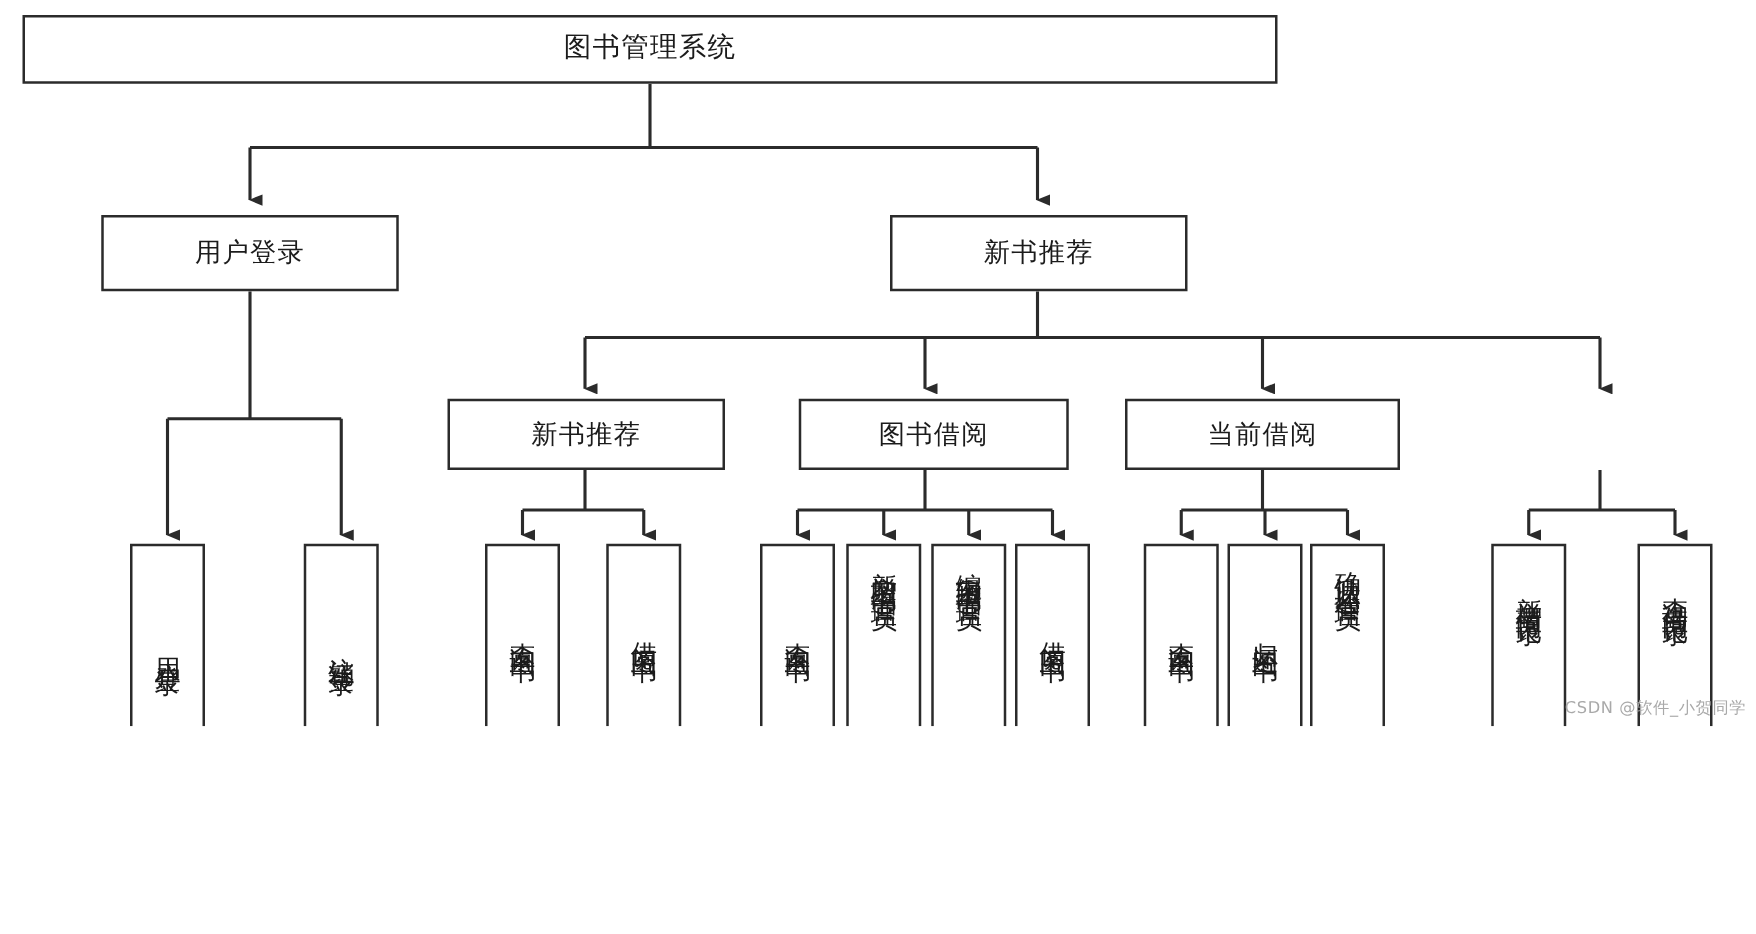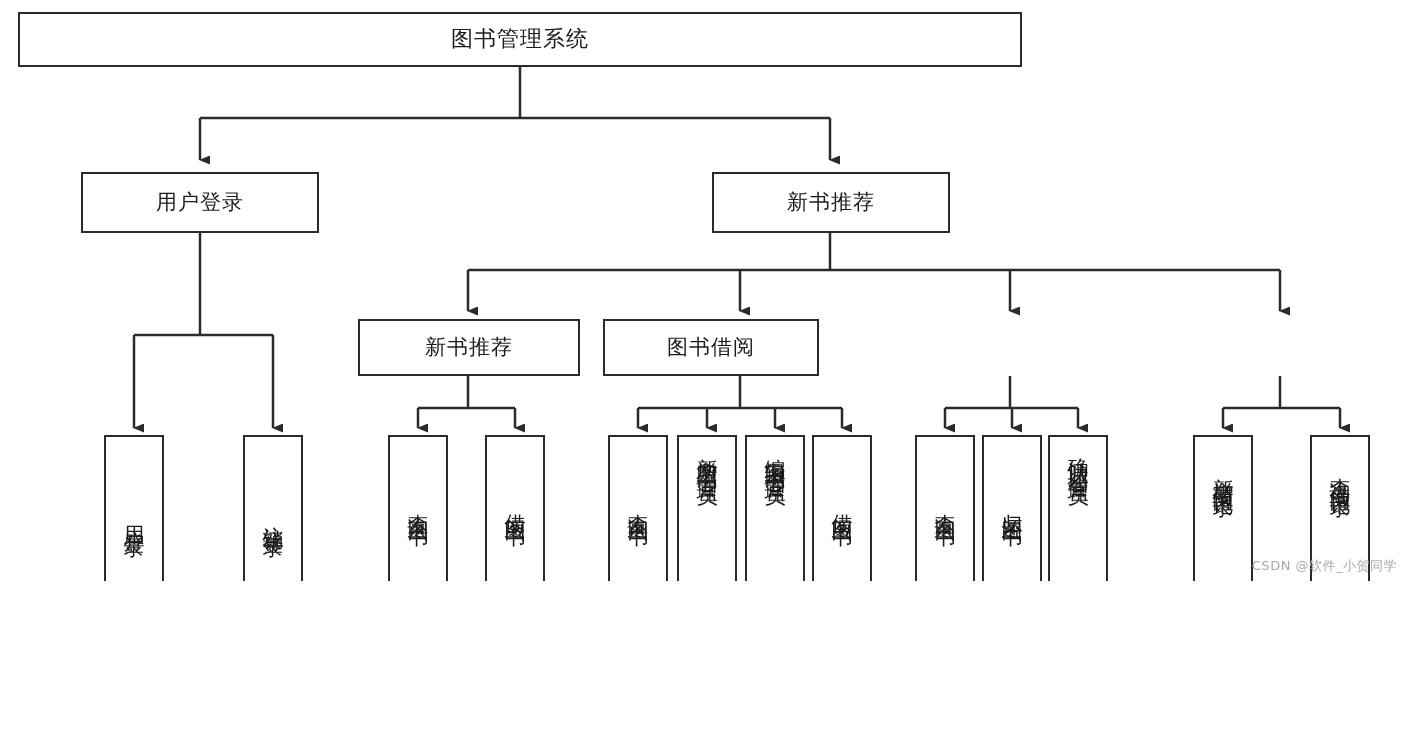--- a/index.html
+++ b/index.html
@@ -131,22 +131,25 @@
   <div class="node node-h" style="left:81px; top:172px; width:238px; height:61px;">
     <span class="node-label">用户登录</span>
   </div>
   <div class="node node-h" style="left:712px; top:172px; width:238px; height:61px;">
     <span class="node-label">新书推荐</span>
   </div>
 
   <div class="node node-h" style="left:358px; top:319px; width:222px; height:57px;">
     <span class="node-label">新书推荐</span>
   </div>
-  <div class="node node-h" style="left:603px; top:319px; width:216px; height:57px;">
+  <div class="node node-h" style="left:639px; top:319px; width:216px; height:57px;">
     <span class="node-label">图书借阅</span>
+  </div>
+  <div class="node node-h" style="left:900px; top:319px; width:220px; height:57px;">
+    <span class="node-label">当前借阅</span>
   </div>
 
   <div class="node node-v" style="left:104px; top:435px; width:60px; height:298px; justify-content:center; padding-top:72px;">
     <span class="node-label">用户登录</span>
   </div>
   <div class="node node-v" style="left:243px; top:435px; width:60px; height:298px; justify-content:center; padding-top:72px;">
     <span class="node-label">注销登录</span>
   </div>
 
   <div class="node node-v" style="left:388px; top:435px; width:60px; height:298px; justify-content:center; padding-top:60px;">

